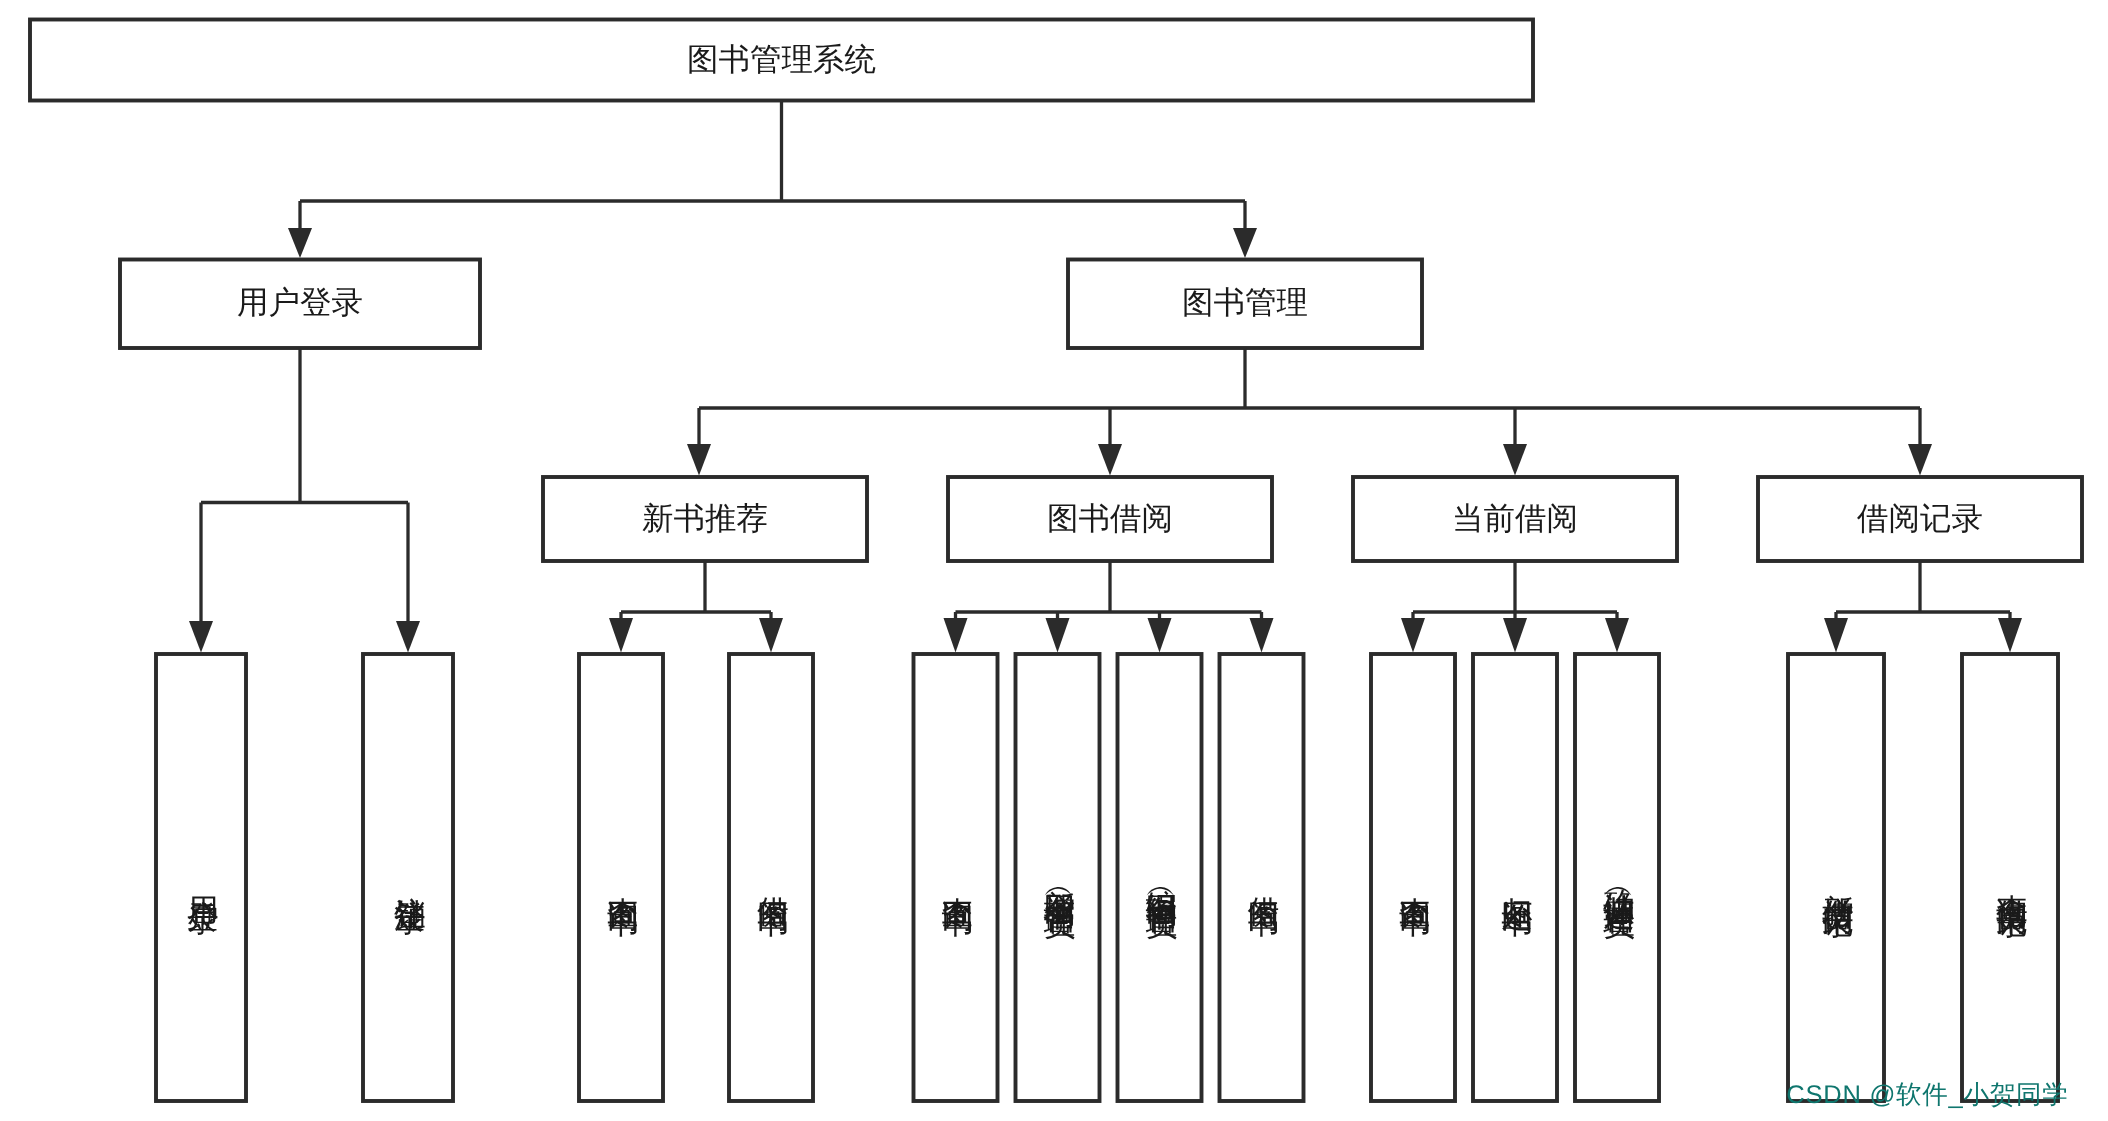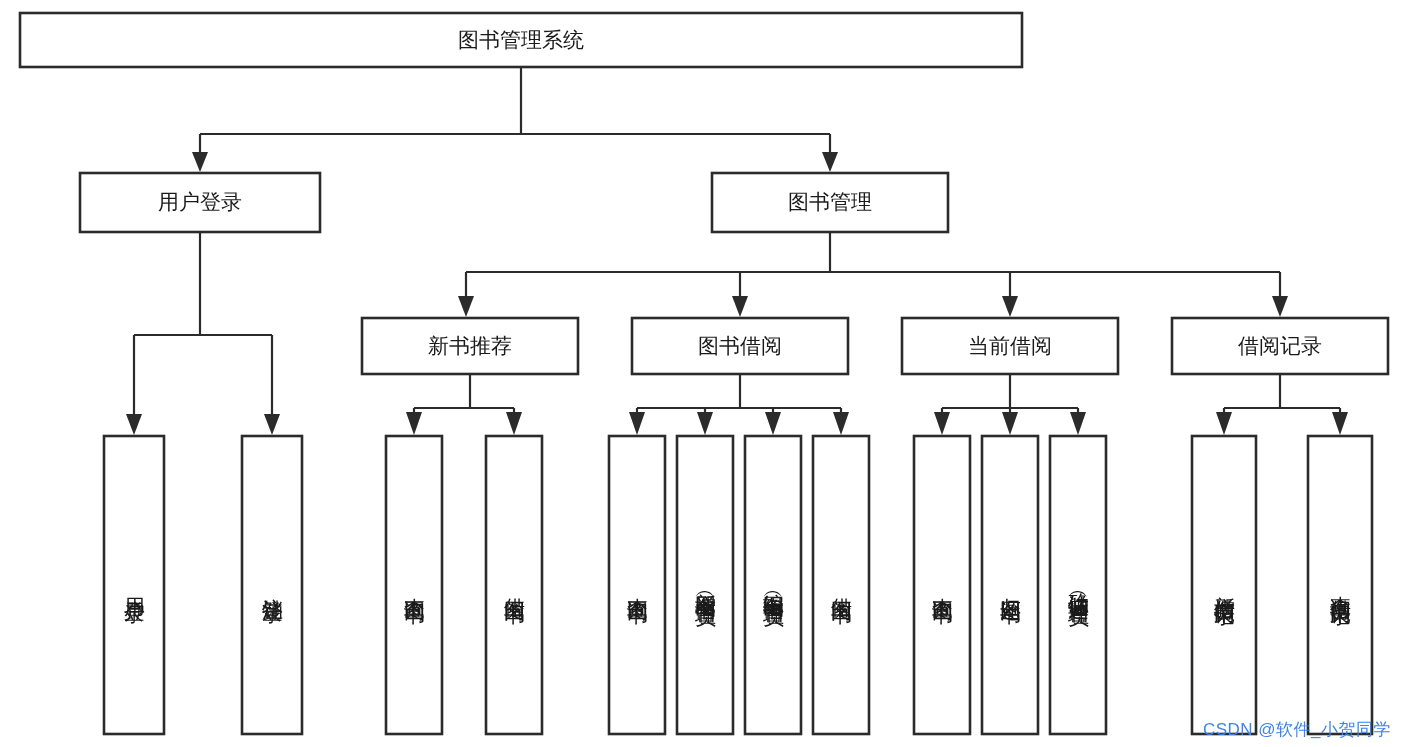--- a/index.html
+++ b/index.html
@@ -62,25 +62,25 @@
     font-family: "Liberation Sans", "DejaVu Sans", sans-serif;
     font-size: 21px;
     line-height: 1.18;
     letter-spacing: 2px;
     color: #1a1a1a;
     white-space: nowrap;
     text-align: center;
   }
   #watermark {
     position: absolute;
-    right: 14px;
+    right: 26px;
     bottom: 6px;
     font-family: "Liberation Sans", "DejaVu Sans", sans-serif;
     font-size: 17px;
-    color: #3b82f6;
+    color: #0f766e;
     letter-spacing: 0.5px;
     user-select: none;
   }
 </style>
 </head>
 <body>
 
 <div id="diagram-root">
 
   <svg class="flow" viewBox="0 0 1405 747" xmlns="http://www.w3.org/2000/svg">

